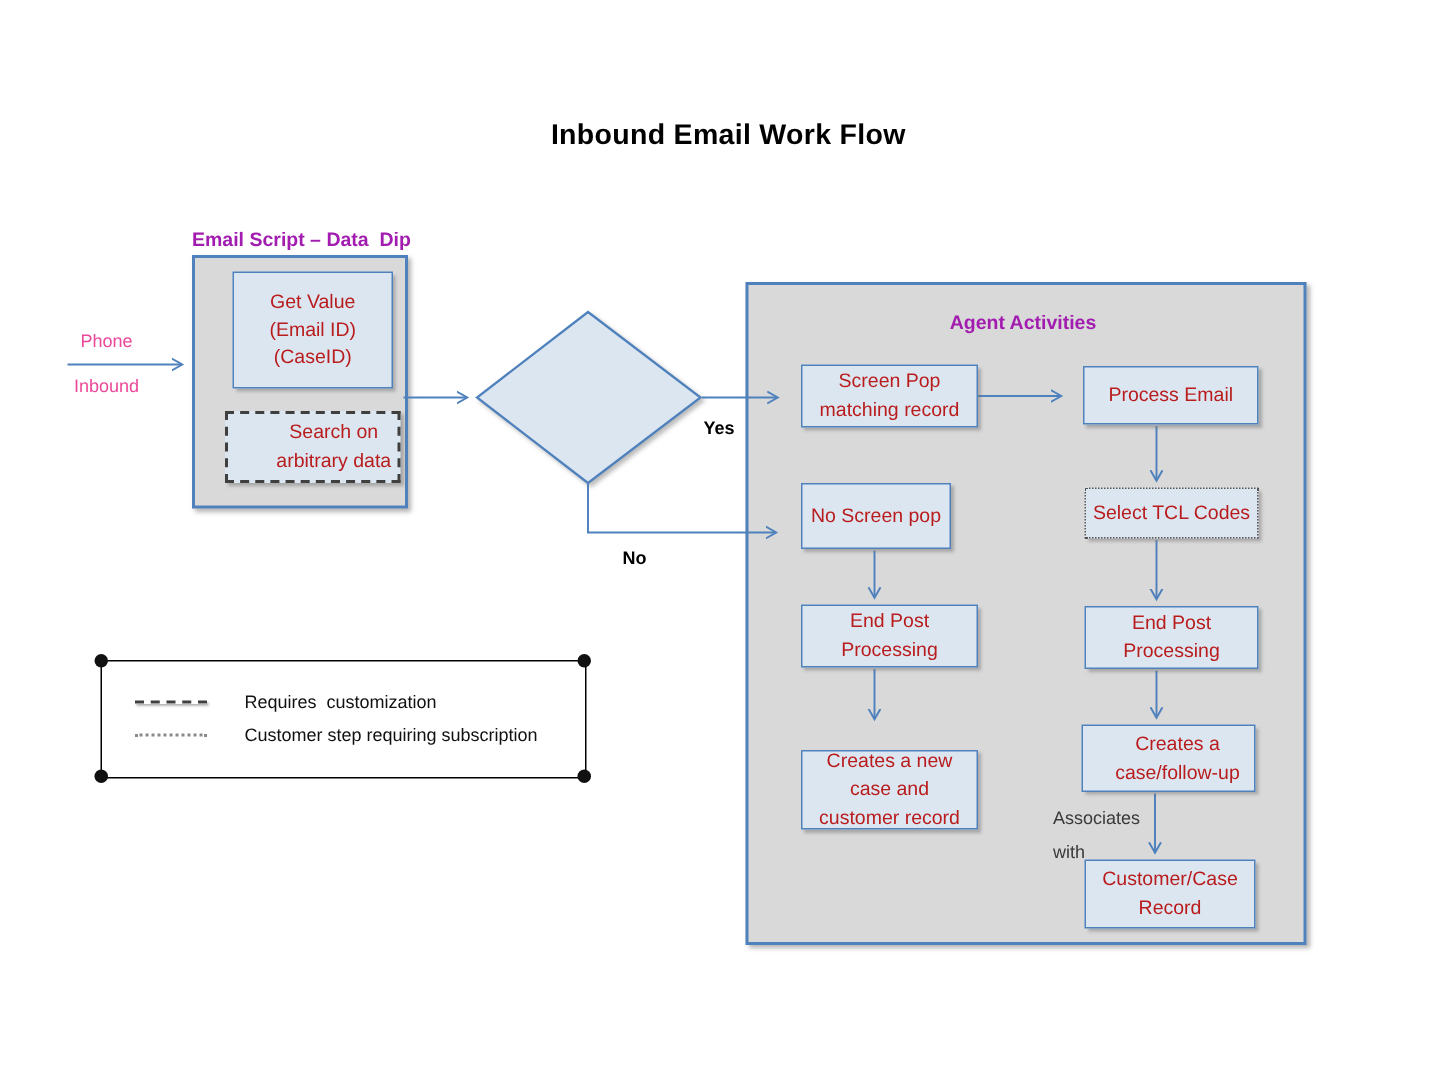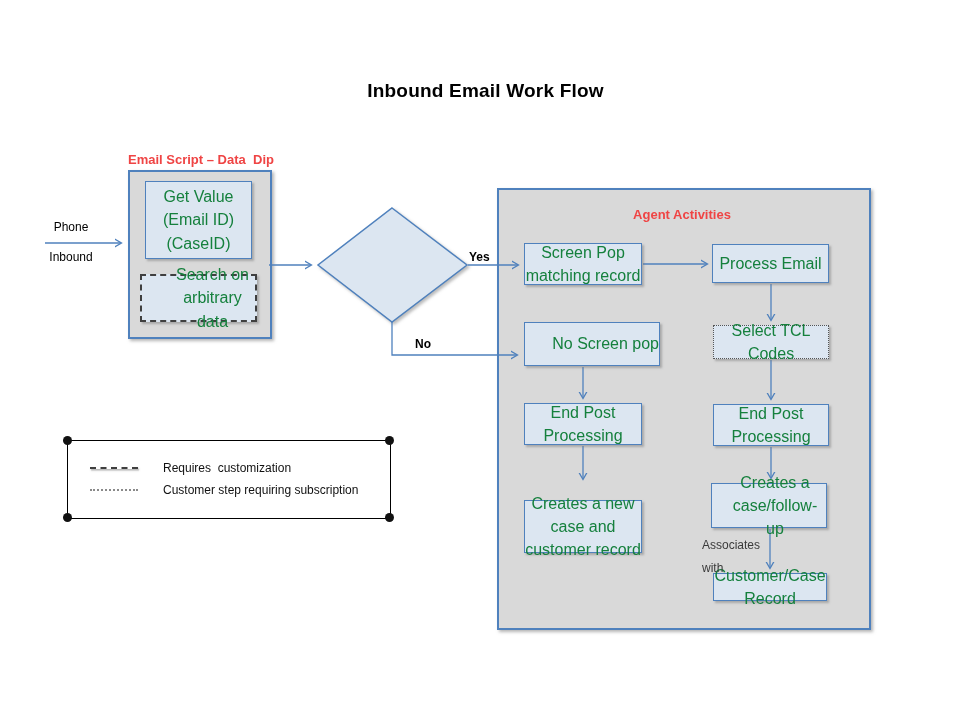--- a/index.html
+++ b/index.html
@@ -20,38 +20,38 @@
   }
 
   
   .panel {
     background:#d9d9d9;
     border:2px solid #4f81bd;
     box-shadow:2px 2px 3px rgba(120,120,120,0.55);
     z-index:1;
   }
   .panel-heading {
-    font-size:13px; font-weight:bold; color:#ef4444; text-align:center; z-index:3;
+    font-size:13px; font-weight:bold; color:#a21caf; text-align:center; z-index:3;
   }
 
   
   .flowbox {
     background:#dce6f1;
     border:1.5px solid #4f81bd;
     box-shadow:2px 2px 2px rgba(120,120,120,0.5);
     display:flex; align-items:center; justify-content:center;
-    text-align:center; font-size:16px; color:#15803d; line-height:1.45;
-    z-index:3; box-sizing:border-box;
+    text-align:center; font-size:13px; color:#b91c1c; line-height:1.45;
+    z-index:3; box-sizing:border-box;margin-left:10px;
   }
   .flowbox.dashed { border:2px dashed #3f3f3f;padding-left:28px; }
   .flowbox.dotted { border:1.5px dotted #555; }
 
   
-  .side-label { font-size:12px; color:#000000; text-align:center; z-index:3; }
-  .branch-label { font-size:12px; font-weight:bold; color:#000; z-index:4; }
+  .side-label { font-size:12px; color:#ec4899; text-align:center; z-index:3; }
+  .branch-label { font-size:12px; font-weight:bold; color:#000; z-index:4;margin-top:28px; }
   .float-label { font-size:12px; color:#3a3a3a; line-height:1.9; z-index:4; }
 
   
   .diamond-text {
     left:337px; top:228px; width:110px;
     text-align:center; font-size:12px; color:#3a3a3a; line-height:1.55;
     z-index:3;
   }
 
   
@@ -124,21 +124,21 @@
   <div class="abs branch-label" style="left:469px; top:250px;">Yes</div>
   <div class="abs branch-label" style="left:415px; top:337px;">No</div>
 
   <div class="abs panel" style="left:497px; top:188px; width:370px; height:438px;"></div>
   <div class="abs flowbox" style="left:524px; top:243px; width:118px; height:42px;">
     <span class="preline">Screen Pop
 matching record</span>
   </div>
 
   <div class="abs panel-heading" style="left:497px; top:207px; width:370px;">Agent Activities</div>
-  <div class="abs flowbox" style="left:524px; top:322px; width:136px; height:44px;justify-content:flex-end;">
+  <div class="abs flowbox" style="left:524px; top:322px; width:100px; height:44px;">
     <span class="preline">No Screen pop</span>
   </div>
   <div class="abs flowbox" style="left:524px; top:403px; width:118px; height:42px;">
     <span class="preline">End Post
 Processing</span>
   </div>
   <div class="abs flowbox" style="left:524px; top:500px; width:118px; height:53px;">
     <span class="preline">Creates a new
 case and
 customer record</span>
@@ -155,21 +155,21 @@
 Processing</span>
   </div>
   <div class="abs flowbox" style="left:711px; top:483px; width:116px; height:45px;padding-left:12px;">
     <span class="preline">Creates a
 case/follow-up</span>
   </div>
   <div class="abs float-label" style="left:702px; top:534px;">
     <span class="preline">Associates
 with</span>
   </div>
-  <div class="abs flowbox" style="left:713px; top:573px; width:114px; height:28px;">
+  <div class="abs flowbox" style="left:713px; top:573px; width:114px; height:46px;">
     <span class="preline">Customer/Case
 Record</span>
   </div>
 
   <div class="abs legend"></div>
   <div class="legend-dot" style="left:63px; top:436px;"></div>
   <div class="legend-dot" style="left:385px; top:436px;"></div>
   <div class="legend-dot" style="left:63px; top:513px;"></div>
   <div class="legend-dot" style="left:385px; top:513px;"></div>
   <div class="legend-sample sample-dashed" style="left:90px; top:467px;"></div>

